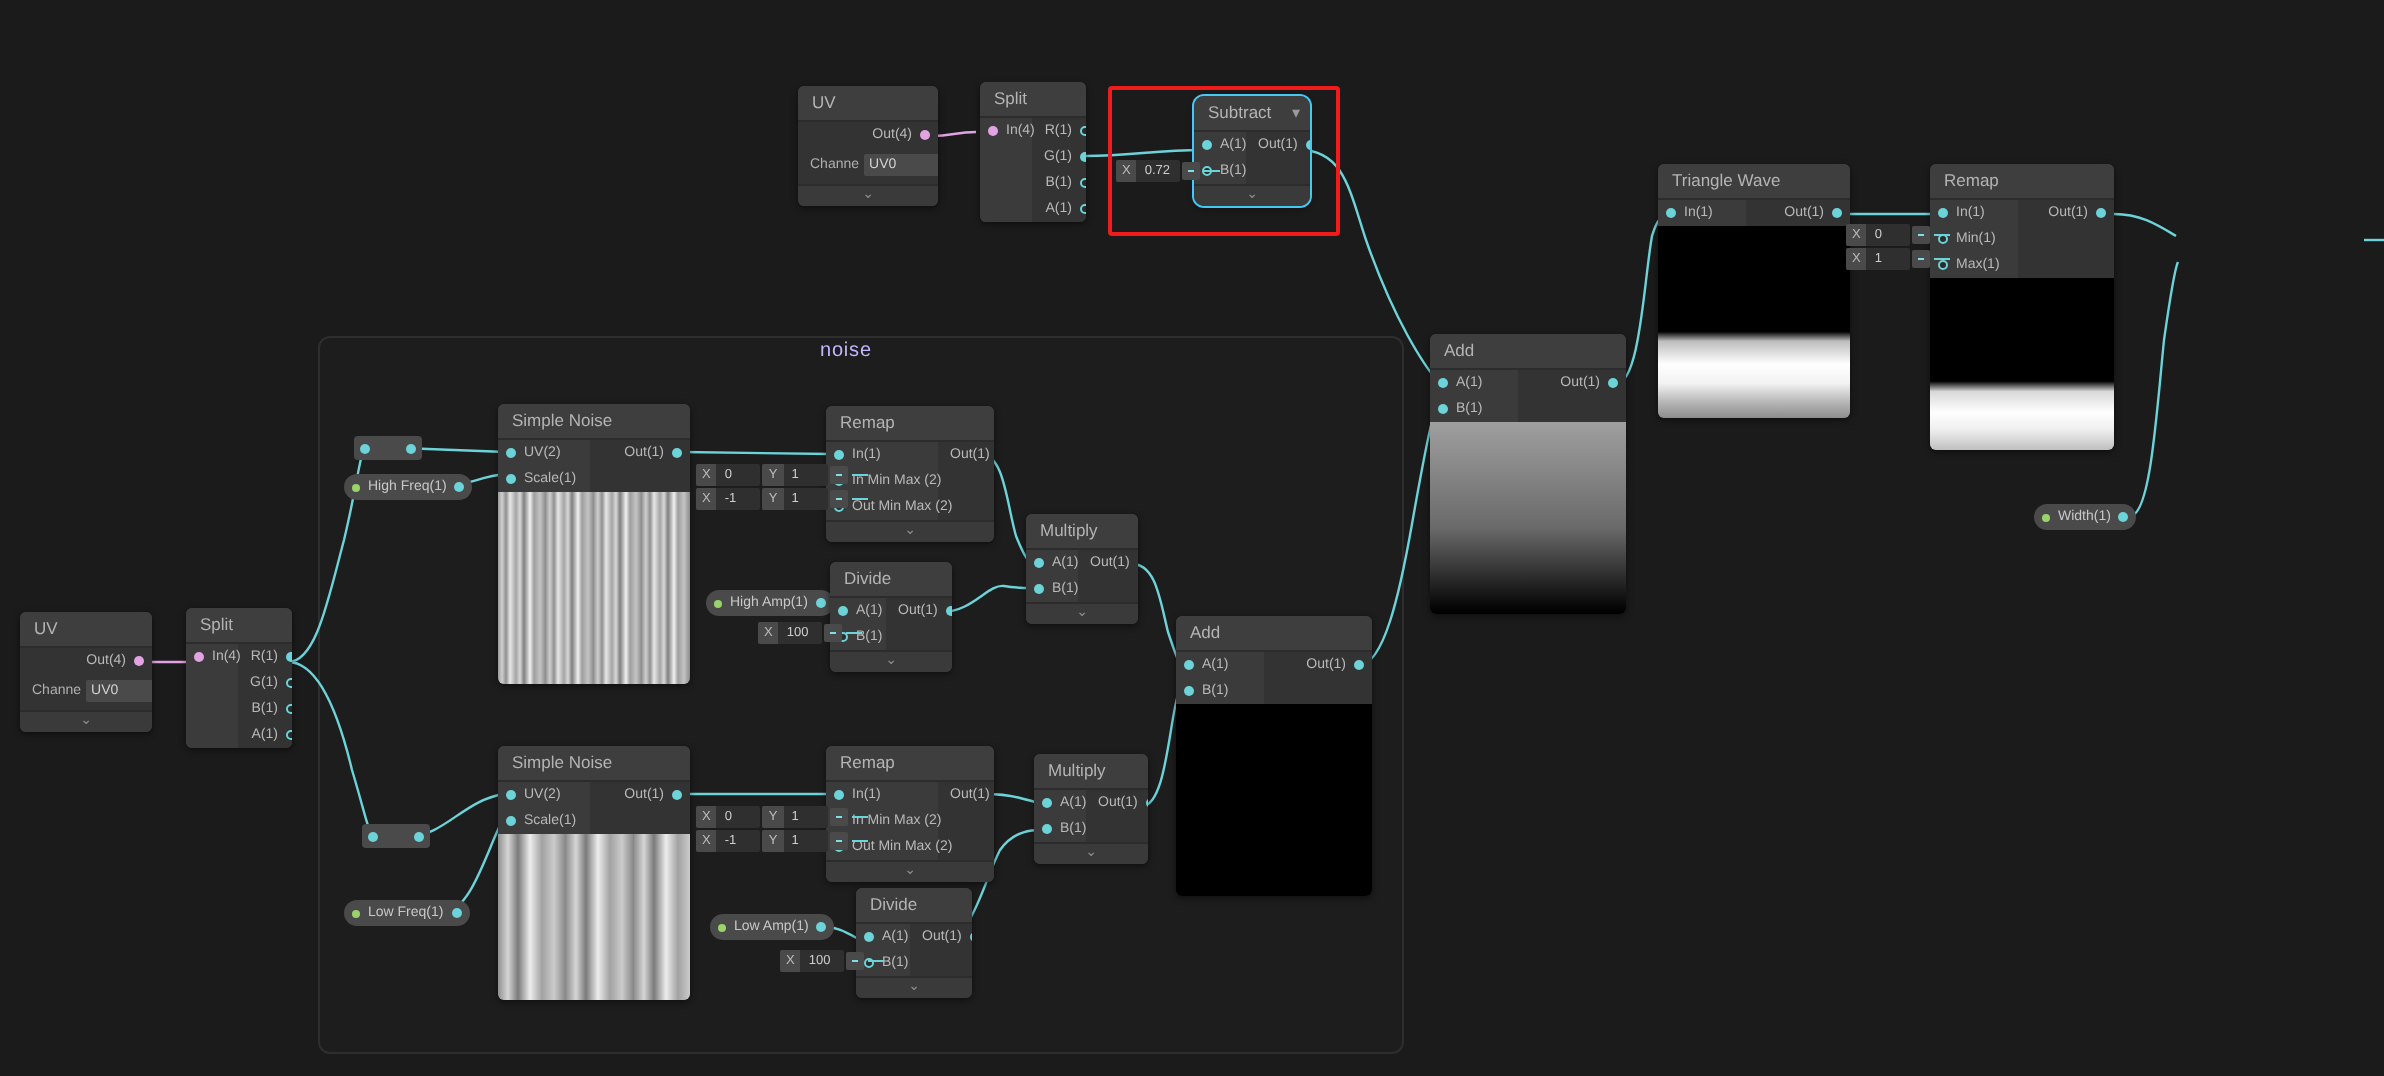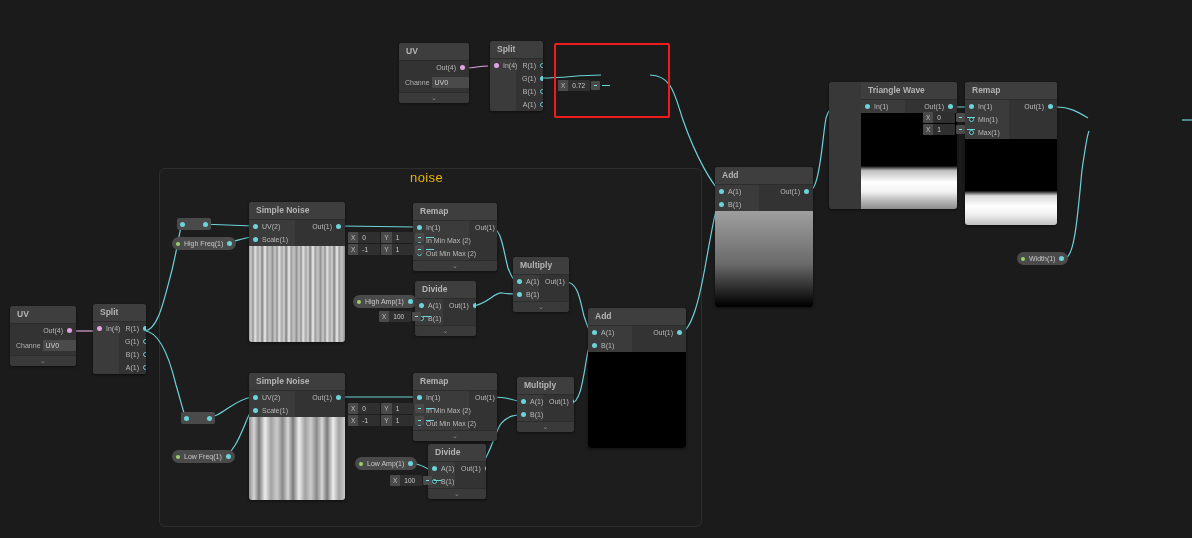--- a/index.html
+++ b/index.html
@@ -7,28 +7,28 @@
        font-family:"Liberation Sans","DejaVu Sans",sans-serif;
        -webkit-font-smoothing:antialiased;}
   #canvas{position:relative;width:1192px;height:538px;background:#1b1b1b;overflow:hidden;}
 
   
   svg.wires{position:absolute;left:0;top:0;width:1192px;height:538px;pointer-events:none;}
 
   
   .group-box{position:absolute;border:1px solid #2e2e2e;border-radius:6px;
              background:rgba(255,255,255,0.012);}
-  .group-title{position:absolute;color:#eab308;font-size:13px;letter-spacing:.4px;}
+  .group-title{position:absolute;color:#c4b5fd;font-size:10px;letter-spacing:.4px;}
 
   
   .node{position:absolute;background:#383838;border-radius:3px;
         box-shadow:0 1px 3px rgba(0,0,0,.5);overflow:hidden;}
   .node.sel{box-shadow:0 0 0 1px #44c8f5, 0 1px 3px rgba(0,0,0,.5);border-radius:5px;}
   .node .hdr{height:17px;line-height:17px;padding:0 7px;color:#b4b4b4;font-size:8.5px;
-             background:#3e3e3e;border-bottom:1px solid #2c2c2c;position:relative;font-weight:bold;}
+             background:#3e3e3e;border-bottom:1px solid #2c2c2c;position:relative;}
   .node .hdr .caret{position:absolute;right:5px;top:0;color:#9a9a9a;font-size:8px;}
   .node .body{position:relative;background:#333;display:flex;}
   .node .col-in{background:#3b3b3b;flex:0 0 auto;}
   .node .col-out{background:#333;flex:1 1 auto;text-align:right;}
   .row{height:13px;line-height:13px;font-size:7px;color:#b9b9b9;white-space:nowrap;position:relative;}
   .col-in .row{padding-left:13px;padding-right:6px;}
   .col-out .row{padding-right:13px;padding-left:6px;}
   .dot{position:absolute;width:5px;height:5px;border-radius:50%;top:4px;}
   .col-in .dot{left:4px;}
   .col-out .dot{right:4px;}
@@ -197,20 +197,45 @@
           <span class="dot o"></span>
         </div>
         <div class="row">
           <span>A(1)</span>
           <span class="dot o"></span>
         </div>
       </div>
     </div>
   </div>
 
+  <div class="node sel" style="left:597px;top:48px;width:58px;">
+    <div class="hdr">
+      <span>Subtract</span>
+      <span class="caret">▾</span>
+    </div>
+    <div class="body">
+      <div class="col-in" style="width:26px;">
+        <div class="row">
+          <span class="dot f"></span>
+          <span>A(1)</span>
+        </div>
+        <div class="row">
+          <span class="dot o"></span>
+          <span>B(1)</span>
+        </div>
+      </div>
+      <div class="col-out">
+        <div class="row">
+          <span>Out(1)</span>
+          <span class="dot f"></span>
+        </div>
+      </div>
+    </div>
+    <div class="footer">⌄</div>
+  </div>
   <div class="chip" style="left:558px;top:80px;">
     <span class="xy">
         <span class="lab">X</span>
         <span class="val">0.72</span>
       </span>
     <span class="minibtn"></span>
     <span class="stub"></span>
   </div>
 
   <div class="node" style="left:10px;top:306px;width:66px;">
@@ -596,21 +621,21 @@
       <div class="col-out">
         <div class="row">
           <span>Out(1)</span>
           <span class="dot f"></span>
         </div>
       </div>
     </div>
     <div class="preview px-grad-top" style="height:96px;"></div>
   </div>
 
-  <div class="node" style="left:829px;top:82px;width:96px;padding-left:32px;">
+  <div class="node" style="left:829px;top:82px;width:96px;">
     <div class="hdr">Triangle Wave</div>
     <div class="body">
       <div class="col-in" style="width:44px;">
         <div class="row">
           <span class="dot f"></span>
           <span>In(1)</span>
         </div>
       </div>
       <div class="col-out">
         <div class="row">

